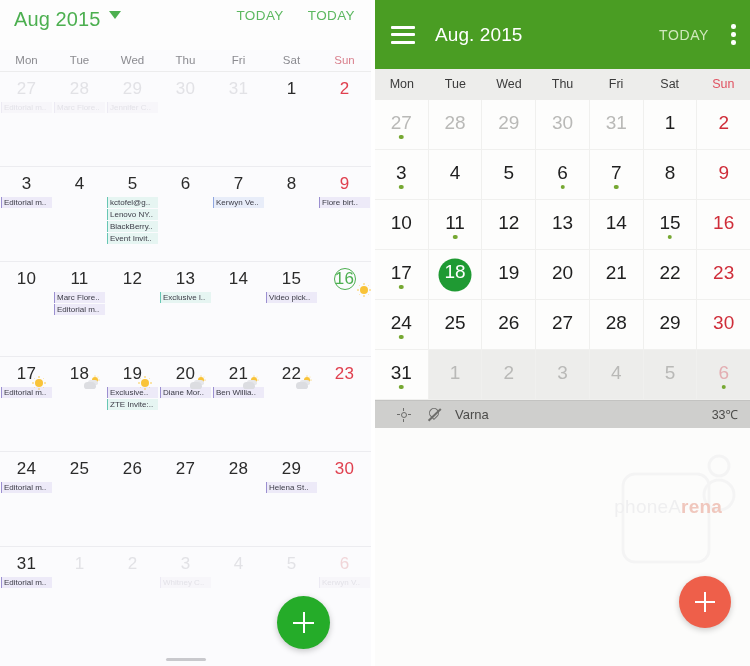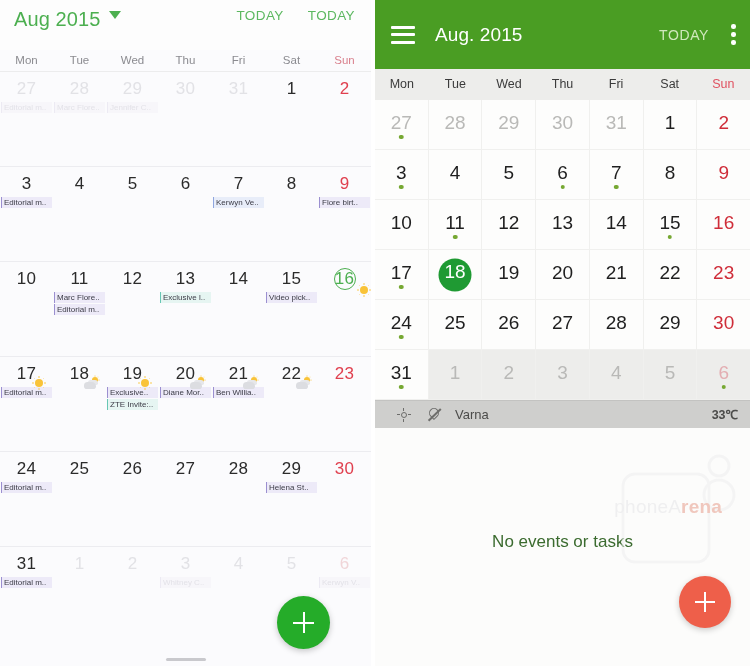--- a/index.html
+++ b/index.html
@@ -269,21 +269,21 @@
     transform: rotate(-45deg);
     border: 1.6px solid #6d6d6b; box-sizing:border-box;
   }
   .wb-loc::after {
     content:""; position:absolute; left:-1px; top:7px;
     width:17px; height:1.5px; background:#6d6d6b;
     transform: rotate(-44deg);
   }
   #wb-city { margin-left: 14px; font-size: 13px; color: #4c4c4a; }
   #wb-spacer { flex: 1; }
-  #wb-temp { font-size: 12.5px; color: #4c4c4a; font-weight: bold; }
+  #wb-temp { font-size: 12.5px; color: #4c4c4a; }
 
   #right-body {
     position: relative; height: 213px; background: #fcfcfb;
   }
   #no-events {
     position: absolute; left: 0; right: 0; top: 104px;
     text-align: center; font-size: 17px; color: #3b6b2f;
   }
   #watermark {
     position: absolute; right: 9px; top: 20px;
@@ -375,20 +375,26 @@
             <div class="levents">
               <div class="lev">Editorial m..</div>
             </div>
           </div>
           <div class="lcell">
             <div class="lnum"><span class="t">4</span></div>
             <div class="levents"></div>
           </div>
           <div class="lcell">
             <div class="lnum"><span class="t">5</span></div>
+            <div class="levents">
+              <div class="lev mint">kctofel@g..</div>
+              <div class="lev mint">Lenovo NY..</div>
+              <div class="lev mint">BlackBerry..</div>
+              <div class="lev mint">Event Invit..</div>
+            </div>
           </div>
           <div class="lcell">
             <div class="lnum"><span class="t">6</span></div>
           </div>
           <div class="lcell">
             <div class="lnum"><span class="t">7</span></div>
             <div class="levents">
               <div class="lev blue">Kerwyn Ve..</div>
             </div>
           </div>
@@ -748,21 +754,20 @@
       <div class="wb-sun">
           <i></i>
         </div>
       <div class="wb-loc"></div>
       <div id="wb-city">Varna</div>
       <div id="wb-spacer"></div>
       <div id="wb-temp">33℃</div>
     </div>
 
     <div id="right-body">
-      <div id="no-events">No events or tasks</div>
       <svg id="watermark" viewBox="0 0 122 118">
         <rect x="4" y="26" width="86" height="88" rx="12" fill="none" stroke="#efeff0" stroke-width="3"></rect>
         <circle cx="100" cy="18" r="10" fill="none" stroke="#efeff0" stroke-width="3"></circle>
         <circle cx="100" cy="47" r="15" fill="none" stroke="#efeff0" stroke-width="3"></circle>
       </svg>
       <div id="wm-text">
         <span>phoneA</span><b>rena</b>
       </div>
       <div id="right-fab"></div>
     </div>

